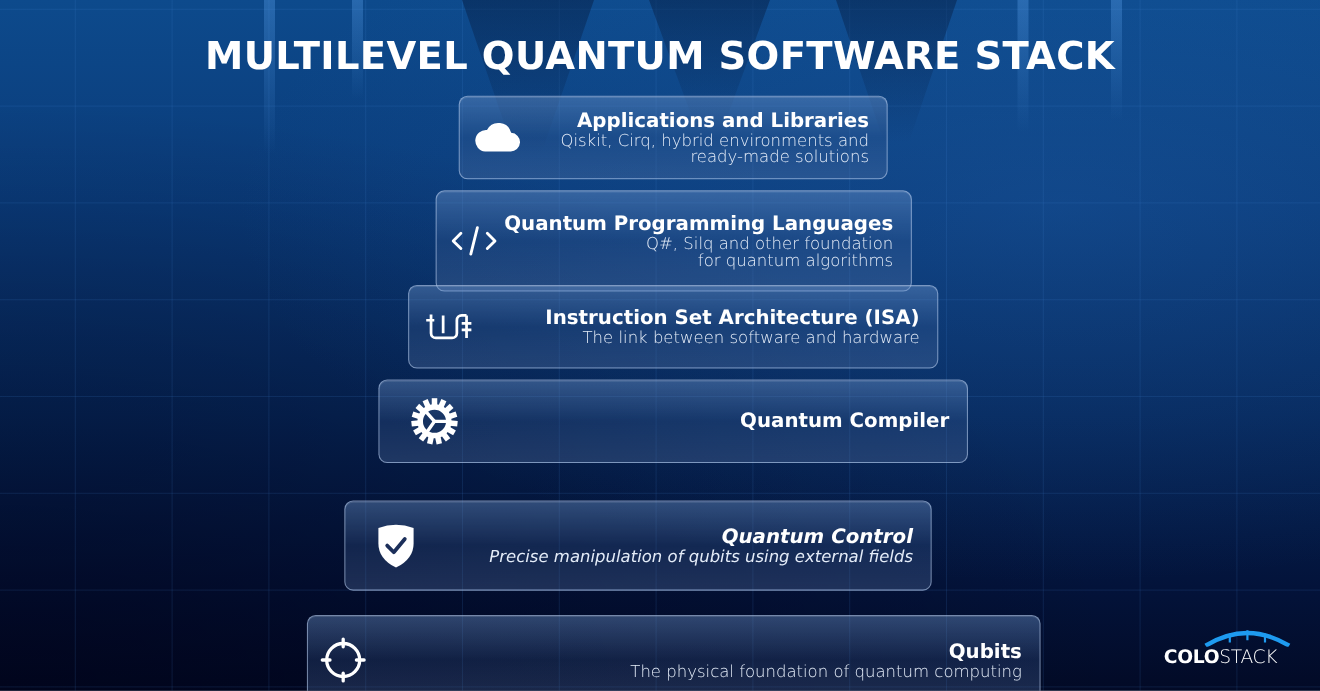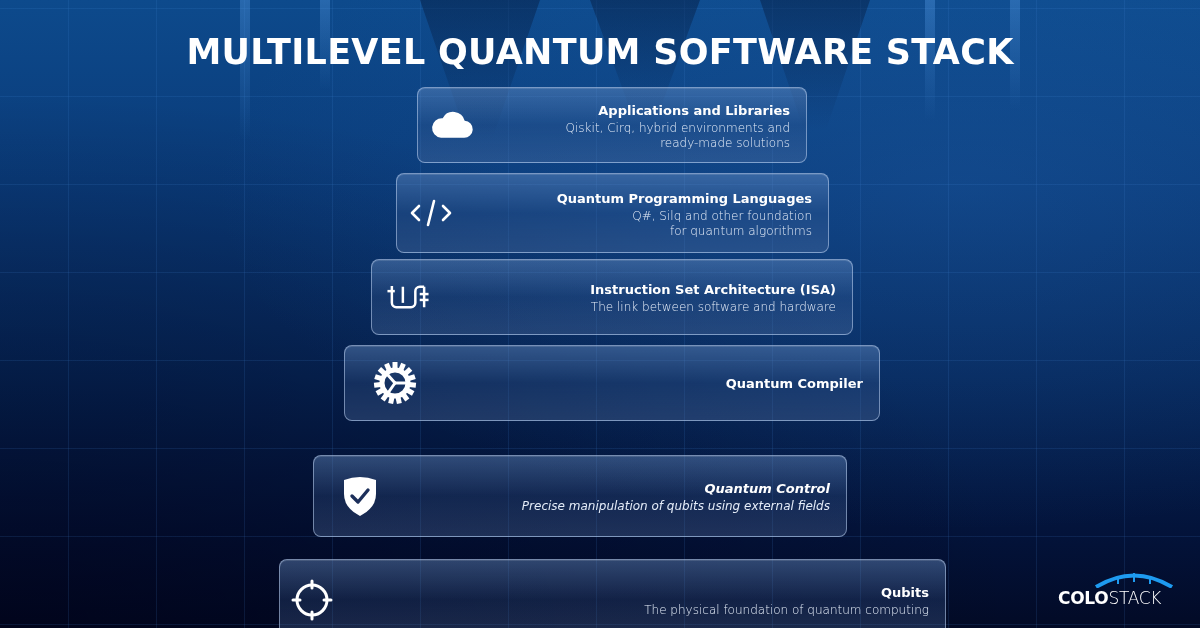--- a/index.html
+++ b/index.html
@@ -47,25 +47,25 @@
   }
   .card .icon {
     position: absolute; left: 12px; top: 50%; transform: translateY(-50%);
     width: 44px; height: 44px; display: flex; align-items: center; justify-content: center;
   }
   .card .text {
     position: absolute; right: 16px; top: 50%; transform: translateY(-50%);
     text-align: right;
   }
   .card .head {
-    font-size: 13px; font-weight: 700; color: #ffffff; line-height: 21px;
+    font-size: 18px; font-weight: 700; color: #ffffff; line-height: 21px;
     font-family: "DejaVu Sans", sans-serif;
   }
   .card .sub {
-    font-size: 12px; color: #e4ecf8; line-height: 15px;
+    font-size: 15px; color: #e4ecf8; line-height: 15px;
     font-family: "DejaVu Sans", sans-serif; font-weight: 300;
     white-space: pre-line;
   }
 
   .logo {
     position: absolute; left: 1058px; top: 570px; width: 115px; height: 40px;
   }
   .logo .arc { position: absolute; left: 36px; top: 0; width: 80px; height: 18px; }
   .logo .word {
     position: absolute; left: 0; top: 18px; font-size: 17px; color: #ffffff;
@@ -95,21 +95,21 @@
       <path d="M13 32 H40 a10 10 0 0 0 1-20 a14 14 0 0 0-26-3 a11 11 0 0 0-2 23 z" fill="#ffffff"></path>
     </svg>
   </div>
   <div class="text">
     <div class="head">Applications and Libraries</div>
     <div class="sub">Qiskit, Cirq, hybrid environments and
 ready-made solutions</div>
   </div>
 </div>
 
-<div class="card" style="left:396px;top:173px;width:433px;height:80px;">
+<div class="card" style="left:396px;top:173px;width:433px;height:92px;">
   <div class="icon">
     <svg width="44" height="30" viewBox="0 0 44 30">
       <polyline points="10,8 3,15 10,22" fill="none" stroke="#fff" stroke-width="2.6" stroke-linecap="round" stroke-linejoin="round"></polyline>
       <line x1="25" y1="3" x2="19" y2="27" stroke="#fff" stroke-width="2.6" stroke-linecap="round"></line>
       <polyline points="34,8 41,15 34,22" fill="none" stroke="#fff" stroke-width="2.6" stroke-linecap="round" stroke-linejoin="round"></polyline>
     </svg>
   </div>
   <div class="text">
     <div class="head">Quantum Programming Languages</div>
     <div class="sub">Q#, Silq and other foundation

